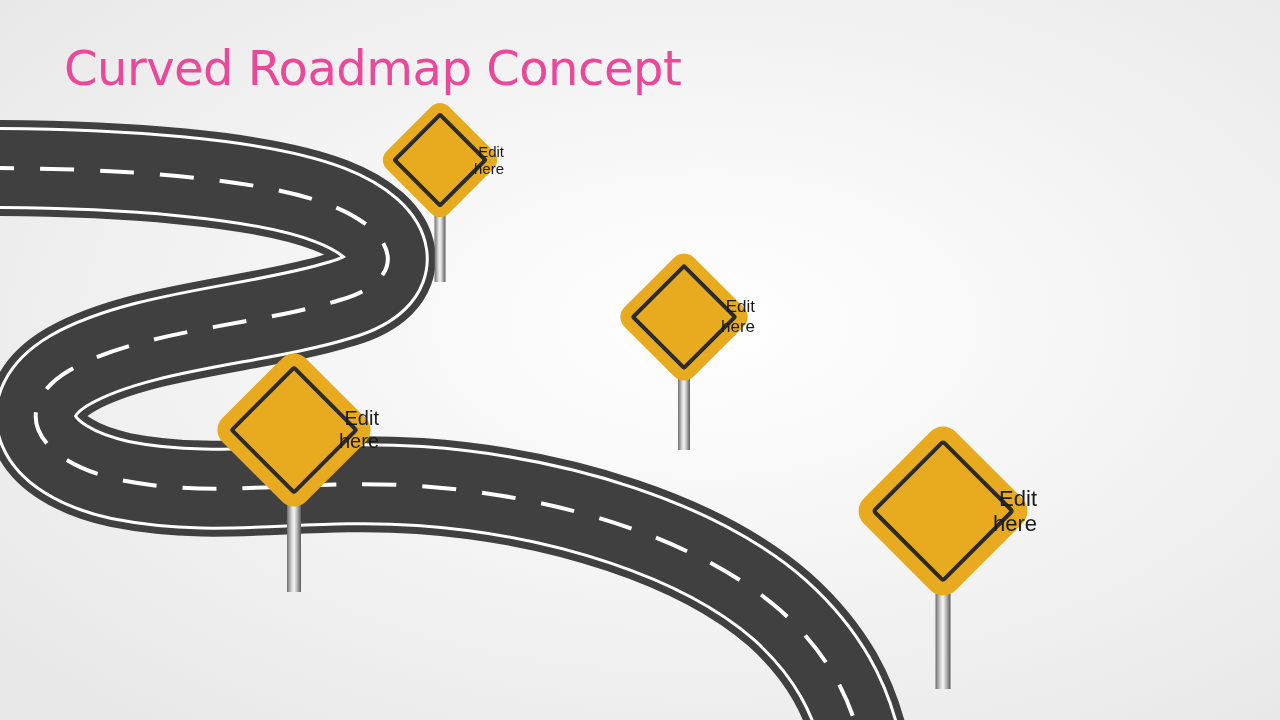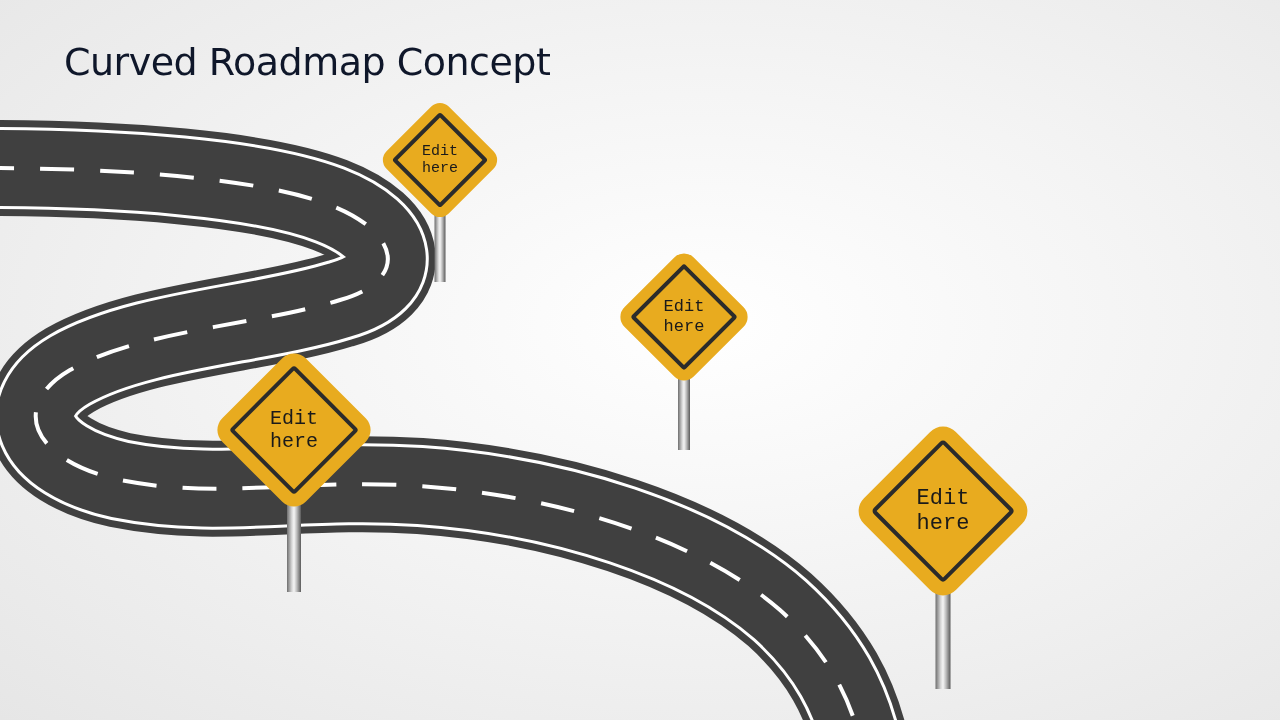--- a/index.html
+++ b/index.html
@@ -4,21 +4,21 @@
 <style>
   html, body { margin: 0; padding: 0; }
   body {
     width: 1280px; height: 720px; overflow: hidden; position: relative;
     background: radial-gradient(ellipse at 55% 45%, #ffffff 0%, #f4f4f4 45%, #e6e6e6 100%);
     font-family: "Liberation Sans", sans-serif;
   }
   .slide-title {
     position: absolute; left: 64px; top: 40px;
     font-family: "DejaVu Sans", sans-serif;
-    font-size: 38px; color: #0f172a; letter-spacing: -0.5px; white-space: nowrap;
+    font-size: 48px; color: #ec4899; letter-spacing: -0.5px; white-space: nowrap;
   }
   svg.road { position: absolute; left: 0; top: 0; }
   .sign { position: absolute; }
   .sign .pole {
     position: absolute; left: 50%; transform: translateX(-50%);
     width: 12px;
     background: linear-gradient(to right, #6e6e6e 0%, #d8d8d8 35%, #f5f5f5 50%, #bdbdbd 70%, #5a5a5a 100%);
   }
   .sign .diamond {
     position: absolute; left: 50%; top: 50%;
@@ -26,21 +26,21 @@
     transform: translate(-50%, -50%) rotate(45deg);
   }
   .sign .inner {
     position: absolute; left: 50%; top: 50%;
     border: 4px solid #2b2b2b; border-radius: 4%;
     transform: translate(-50%, -50%) rotate(45deg);
     box-sizing: border-box;
   }
   .sign .label {
     position: absolute; left: 0; right: 0; top: 50%; transform: translateY(-50%);
-    text-align: center; color: #1a1a1a; line-height: 1.15; font-family: Liberation Mono, monospace;
+    text-align: right; color: #1a1a1a; line-height: 1.15;
   }
   .sign .label span { display: block; }
 </style>
 </head>
 <body>
 
 <div class="slide-title">Curved Roadmap Concept</div>
 
 <svg class="road" width="1280" height="720" viewBox="0 0 1280 720">
   <defs>

